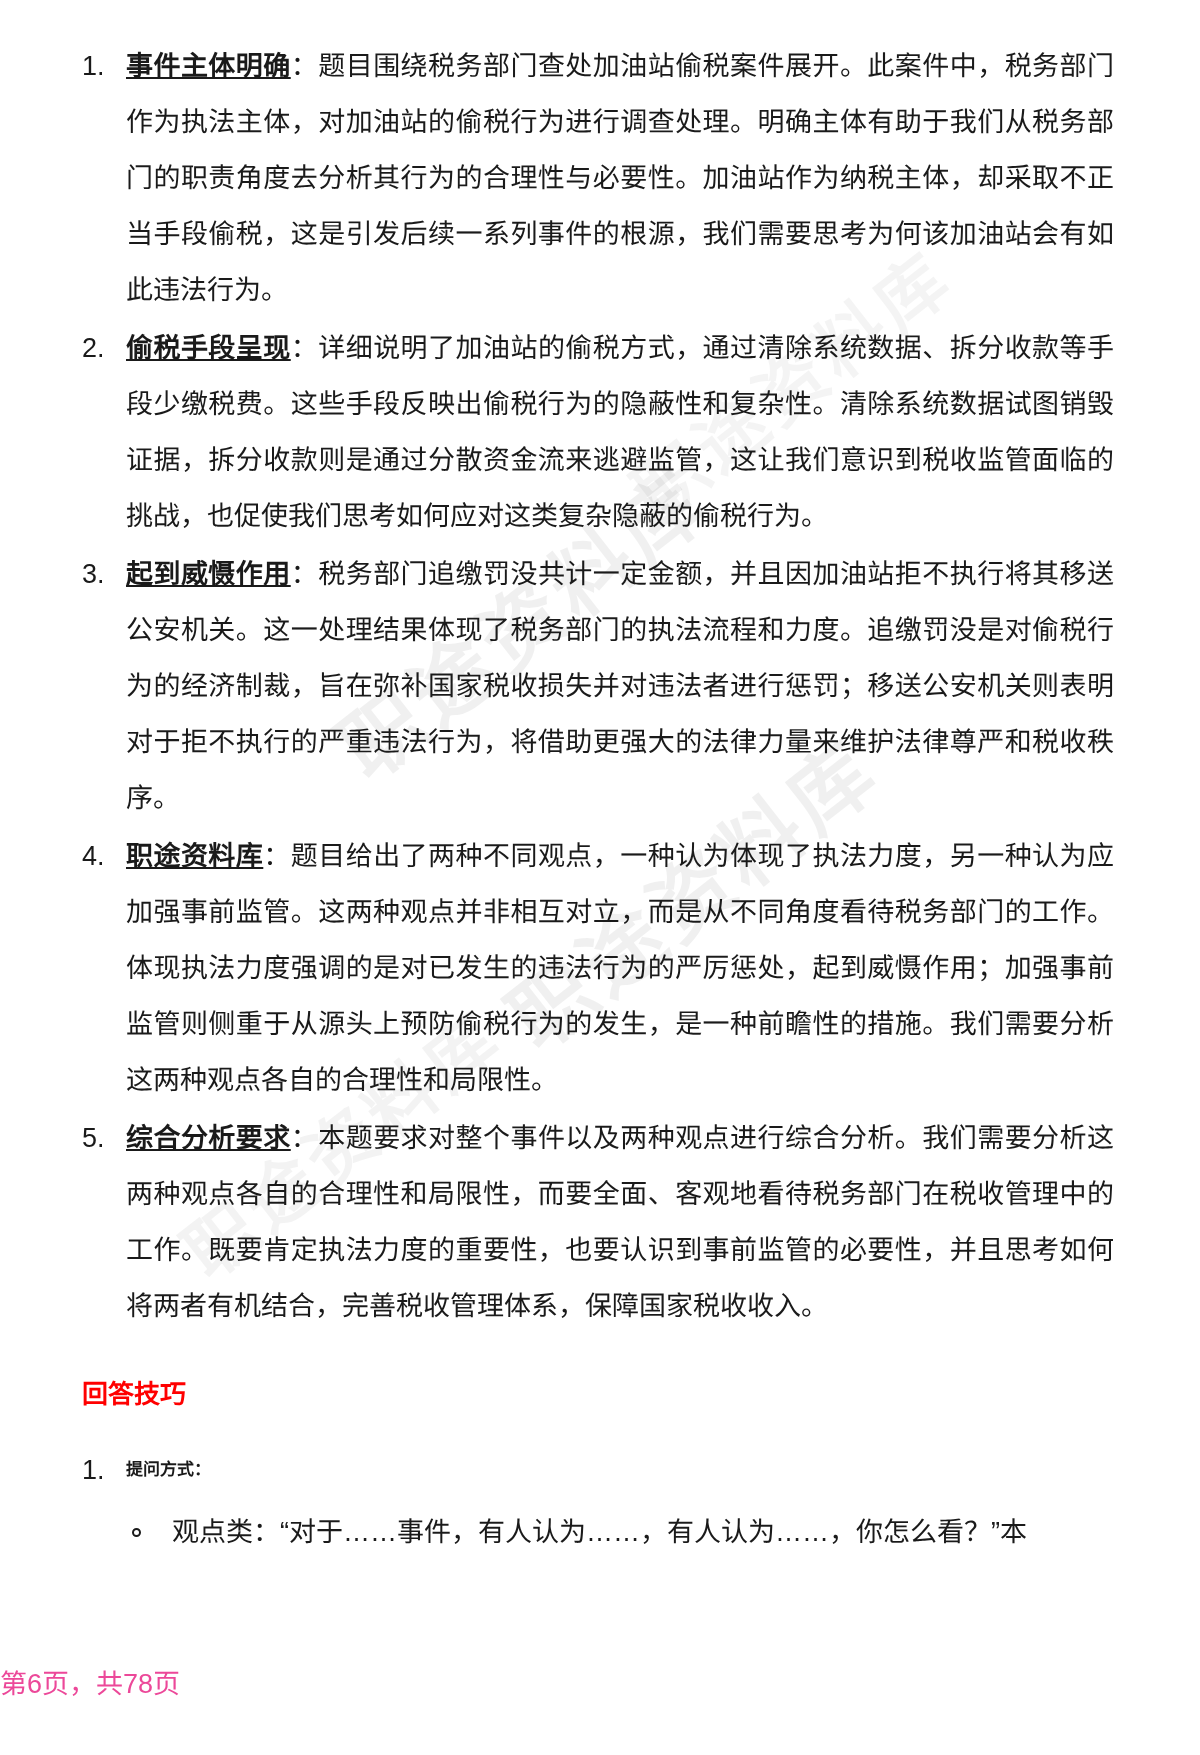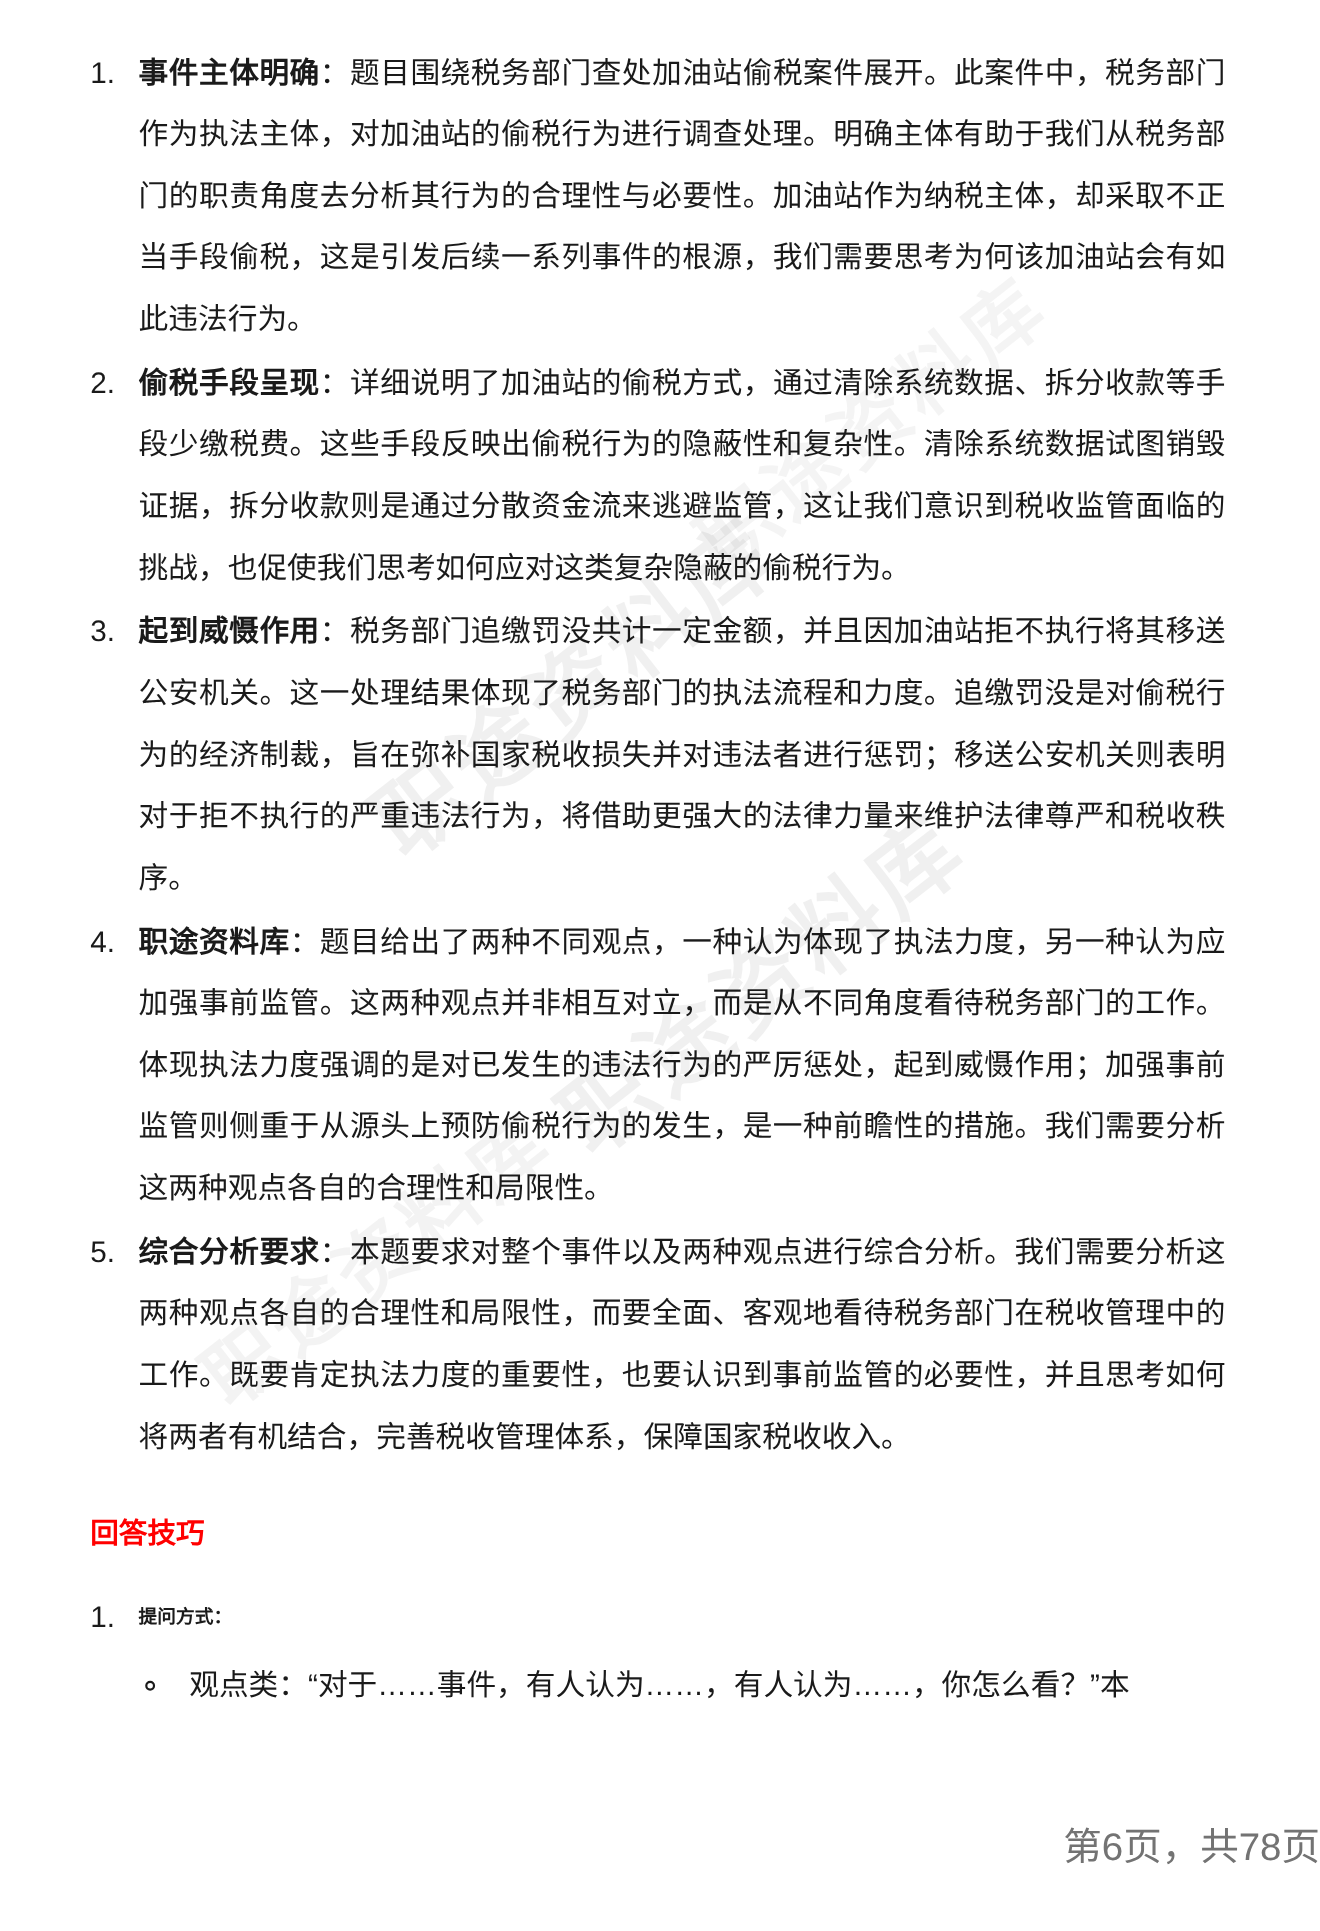--- a/index.html
+++ b/index.html
@@ -84,20 +84,21 @@
     font-size: 27px;
     line-height: 56px;
     text-align: justify;
     text-justify: inter-character;
     letter-spacing: 0px;
     margin: 0;
     color: #1a1a1a;
   }
   .para .lead {
     font-weight: 700;
+    text-decoration: underline;
   }
 
   .section-heading {
     font-size: 26px;
     font-weight: 700;
     color: #ff0000;
     margin: 44px 0 30px 8px;
     line-height: 1.3;
   }
 
@@ -159,23 +160,23 @@
     text-align: justify;
     text-justify: inter-character;
   }
   .sub-para .lead { font-weight: 400; margin-top: 23px; }
 
   .page-footer {
     position: absolute;
     left: 0;
     right: 0;
     bottom: 54px;
-    text-align: right;
-    font-size: 35px;
-    color: #737373;
+    text-align: left;
+    font-size: 27px;
+    color: #ec4899;
     z-index: 3;
   }
 </style>
 </head>
 <body>
 
 <div class="page">
 
   <div class="watermark-layer">
     <div class="watermark-text wm-a">职途资料库</div>

